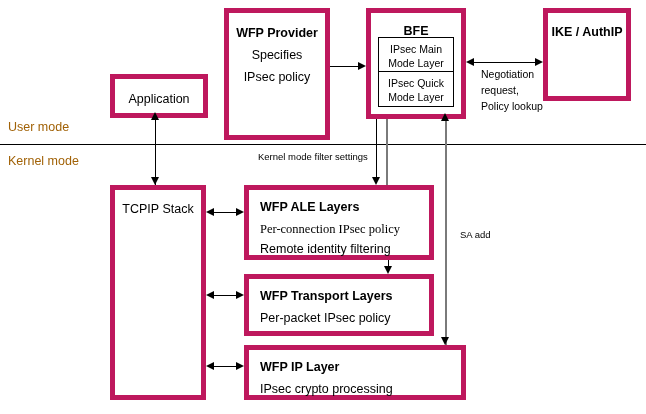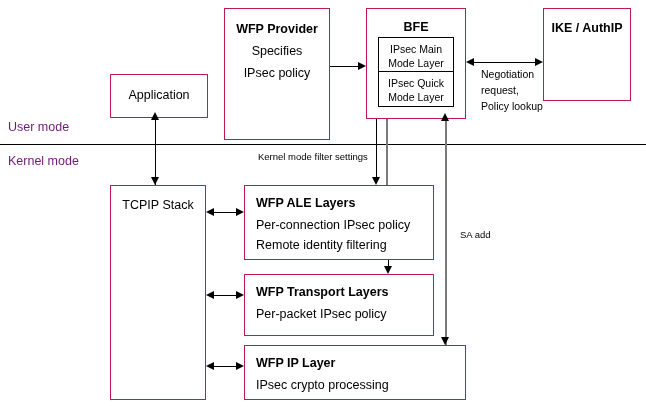--- a/index.html
+++ b/index.html
@@ -13,21 +13,21 @@
     height: 414px;
     background: #ffffff;
     font-family: "Liberation Sans", sans-serif;
     overflow: hidden;
   }
 
   
   .box {
     position: absolute;
     box-sizing: border-box;
-    border: 1px solid #be185d;
+    border: 5px solid #be185d;
     background: #ffffff;
     text-align: center;
     color: #000000;
   }
   .box .title {
     font-weight: bold;
     font-size: 12.5px;
     line-height: 1.35;
   }
   .box .line {
@@ -62,21 +62,21 @@
   .divider {
     position: absolute;
     left: 0;
     width: 646px;
     height: 0;
     border-top: 1px solid #000000;
   }
   .mode-label {
     position: absolute;
     font-size: 12.5px;
-    color: #701a75;
+    color: #a16207;
     white-space: nowrap;
   }
 
   
   .annot {
     position: absolute;
     font-size: 9.5px;
     line-height: 1.5;
     color: #000000;
     white-space: nowrap;
@@ -160,21 +160,21 @@
   <div class="divider" style="top:144px;"></div>
   <div class="mode-label" style="left:8px; top:120px;">User mode</div>
   <div class="mode-label" style="left:8px; top:154px;">Kernel mode</div>
 
   <div class="box plain" style="left:110px; top:185px; width:96px; height:215px; padding-top:11px;">
     <div class="title">TCPIP Stack</div>
   </div>
 
   <div class="box leftalign" style="left:244px; top:185px; width:190px; height:75px; padding-top:9px;">
     <div class="title">WFP ALE Layers</div>
-    <div class="line" style="margin-top:4px;">Per-connection IPsec policy</div>
+    <div class="line" style="margin-top:4px;font-family:Liberation Serif, serif;">Per-connection IPsec policy</div>
     <div class="line" style="margin-top:2px;">Remote identity filtering</div>
   </div>
 
   <div class="box leftalign" style="left:244px; top:345px; width:222px; height:55px; padding-top:9px;">
     <div class="title">WFP IP Layer</div>
     <div class="line" style="margin-top:4px;">IPsec crypto processing</div>
   </div>
 
   <div class="box leftalign" style="left:244px; top:274px; width:190px; height:62px; padding-top:9px;">
     <div class="title">WFP Transport Layers</div>

